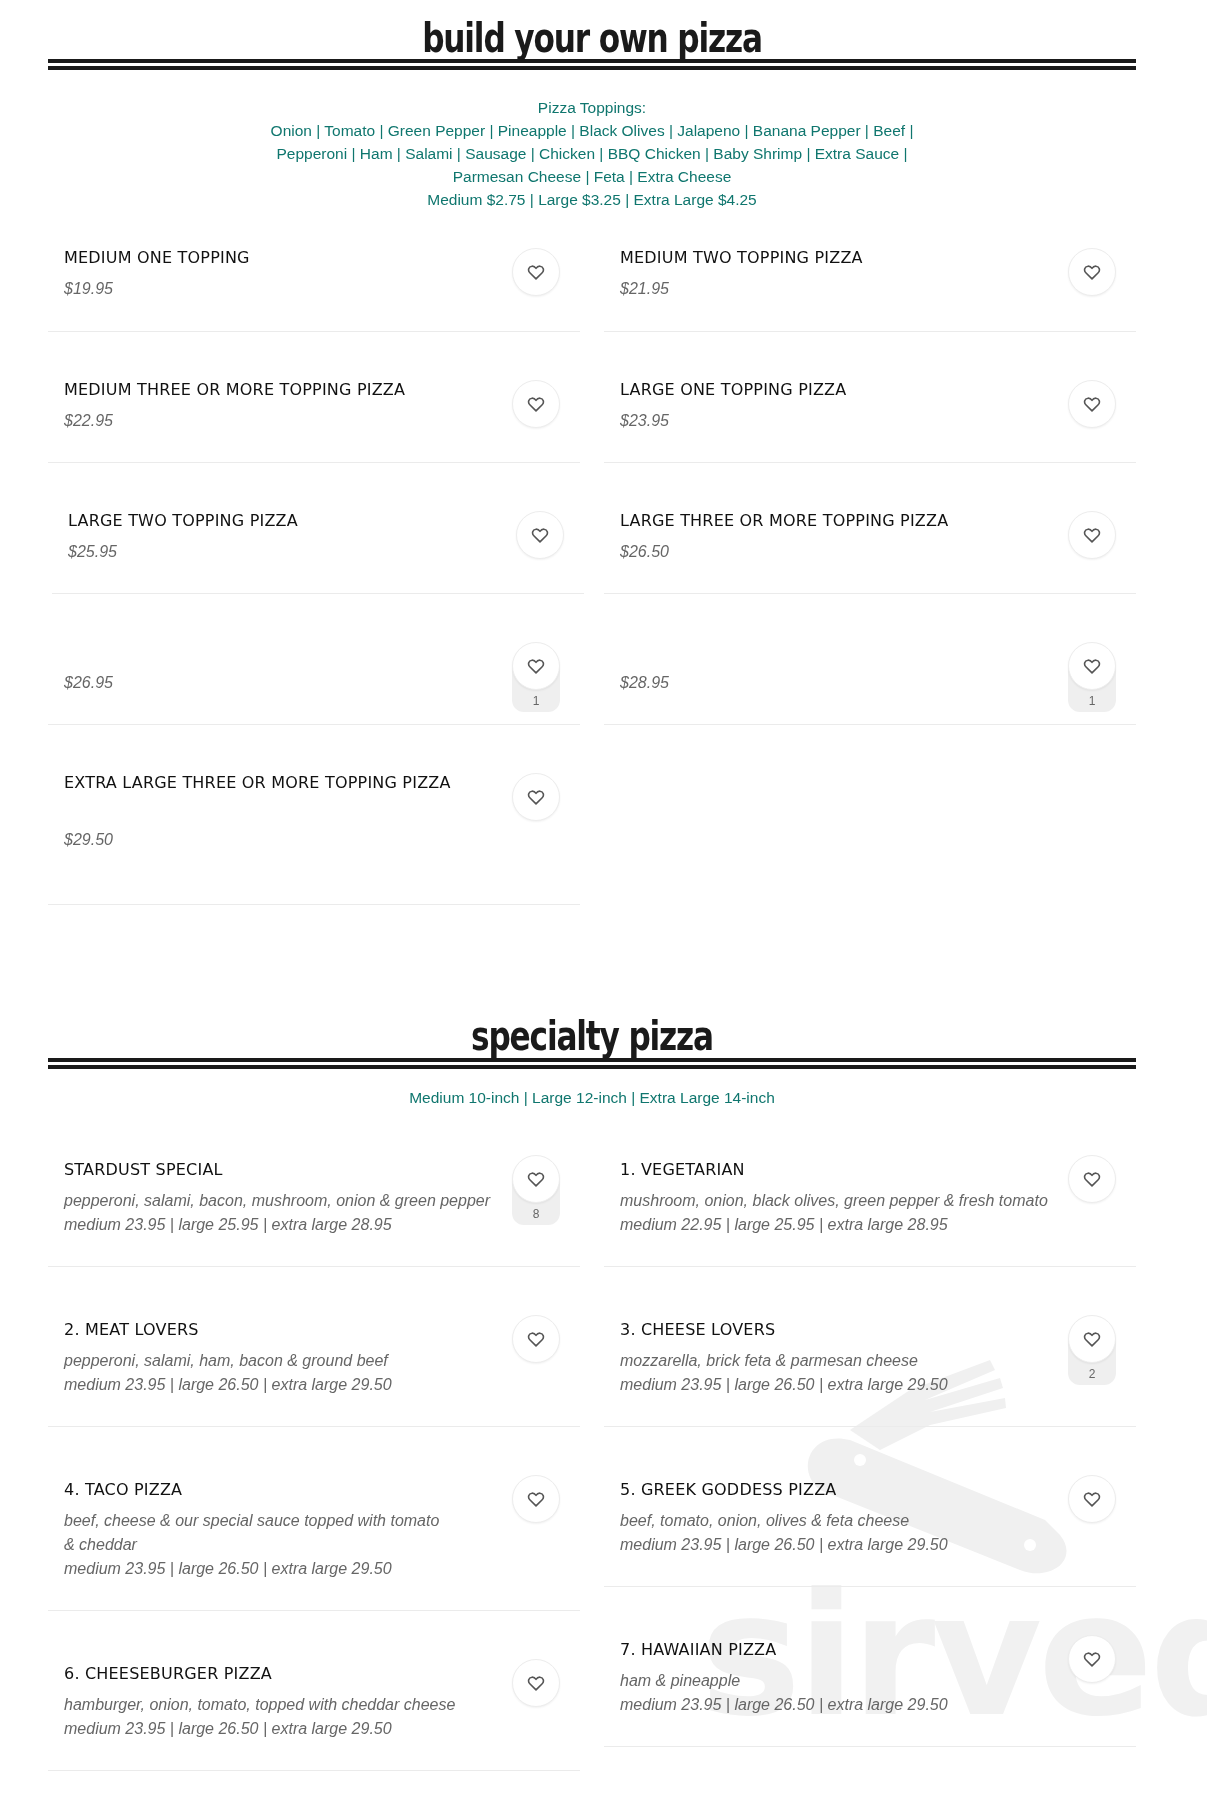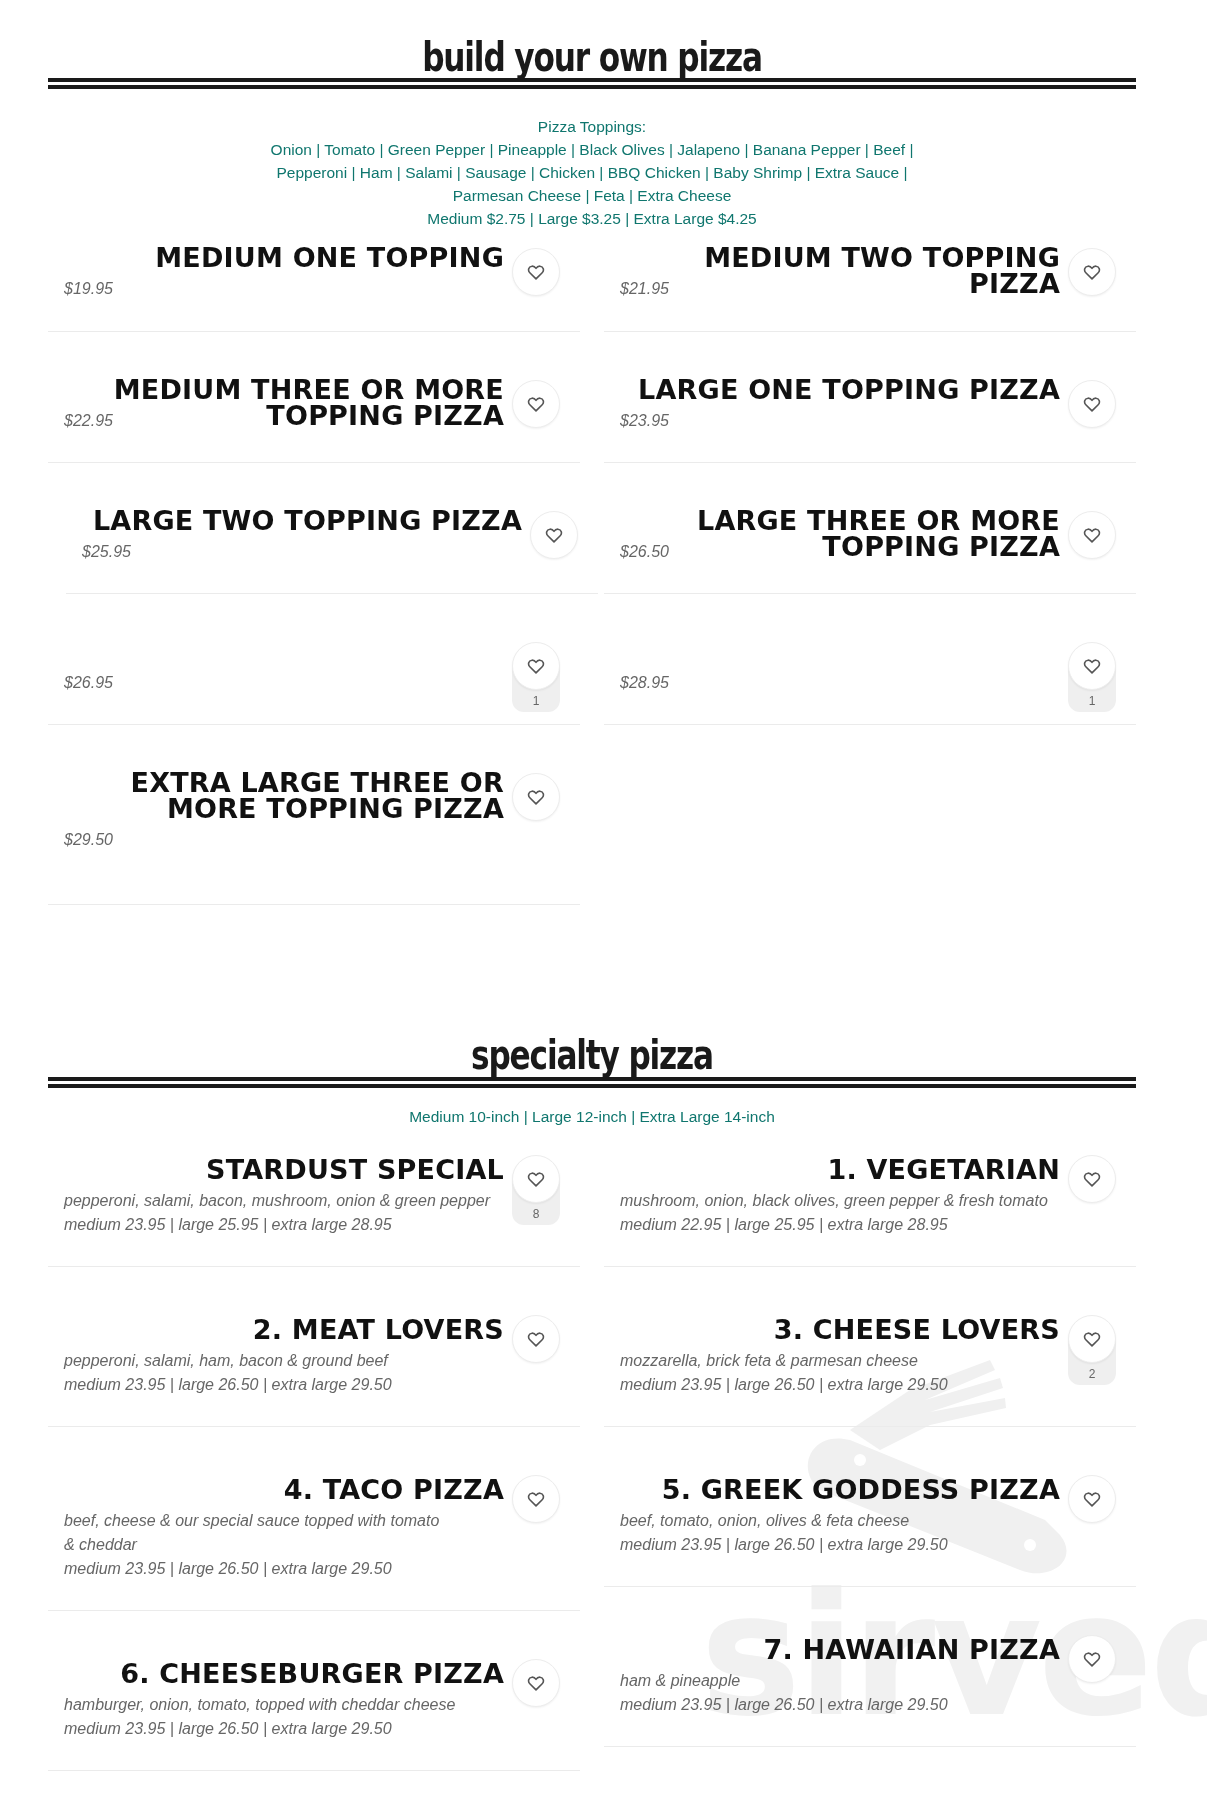--- a/index.html
+++ b/index.html
@@ -1,28 +1,28 @@
 <!DOCTYPE html>
 <html><head>
 <meta charset="utf-8">
 <style>
   html, body { margin:0; padding:0; background:#ffffff; }
   body { width:1207px; height:1807px; position:relative; overflow:hidden; font-family:"Liberation Sans", sans-serif; color:#1a1a1a; }
   .watermark { position:absolute; pointer-events:none; }
   .wm-text { left:700px; top:1570px; font-family:"DejaVu Sans", sans-serif; font-weight:bold; font-size:170px; color:#f1f1f1; letter-spacing:-4px; line-height:1; }
   .wm-utensil { left:790px; top:1320px; }
   .section { position:absolute; left:48px; width:1088px; }
-  .section-head { position:relative; height:64px;margin-top:19px; }
+  .section-head { position:relative; height:64px; }
   .section-title { position:absolute; left:0; right:0; text-align:center; font-family:"DejaVu Sans", sans-serif; font-weight:bold; font-size:40px; letter-spacing:-1.5px; transform:scaleX(0.78); transform-origin:center; color:#1a1a1a; line-height:1; z-index:2; }
   .rule { position:absolute; left:0; right:0; height:11px; border-top:4px solid #1a1a1a; border-bottom:4px solid #1a1a1a; box-sizing:border-box; }
   .rule::after { content:""; }
   .intro { text-align:center; font-size:15.5px; line-height:23px; color:#0f766e; font-family:"Liberation Sans", sans-serif; }
   .grid { position:relative; }
   .card { position:absolute; width:532px; box-sizing:border-box; border-bottom:1px solid #ebebeb; }
-  .card-title { position:absolute; left:16px; width:440px; font-family:"DejaVu Sans", sans-serif; font-weight:bold; font-size:27px; letter-spacing:0.2px; line-height:26px; color:#111;text-align:right; }
+  .card-title { position:absolute; left:16px; width:440px; font-family:"DejaVu Sans", sans-serif; font-weight:normal; font-size:16px; letter-spacing:0.2px; line-height:26px; color:#111; }
   .card-line { position:absolute; left:16px; width:440px; font-style:italic; font-size:16px; color:#666; line-height:24px; }
   .fav { position:absolute; right:20px; width:48px; }
   .fav-btn { width:48px; height:48px; border-radius:50%; background:#fff; border:1px solid #ededed; box-shadow:0 1px 2px rgba(0,0,0,0.06); display:flex; align-items:center; justify-content:center; position:relative; z-index:2; box-sizing:border-box; cursor:pointer; }
   .fav-count-wrap { position:absolute; top:24px; left:0; width:48px; height:46px; background:#efefef; border-radius:0 0 12px 12px; z-index:1; }
   .fav-count { position:absolute; bottom:4px; left:0; right:0; text-align:center; font-size:12px; color:#666; }
 </style>
 </head>
 <body>
 
 <div class="watermark wm-utensil">
@@ -92,21 +92,21 @@
     <div class="card-line" style="top:77px;">$23.95</div>
     <div class="fav" style="top:48px;">
         <div class="fav-btn">
           <svg width="18" height="16" viewBox="0 0 24 22">
             <path d="M12 20.5 L3.5 12 C0.5 9 1.5 3.5 6.5 3 C9 2.8 11 4.5 12 6 C13 4.5 15 2.8 17.5 3 C22.5 3.5 23.5 9 20.5 12 Z" fill="none" stroke="#555" stroke-width="2.2" stroke-linejoin="round"></path>
           </svg>
         </div>
       </div>
   </div>
 
-  <div class="card" style="left:18px; top:263px; height:131px;">
+  <div class="card" style="left:4px; top:263px; height:131px;">
     <div class="card-title" style="top:45px;">LARGE TWO TOPPING PIZZA</div>
     <div class="card-line" style="top:77px;">$25.95</div>
     <div class="fav" style="top:48px;">
         <div class="fav-btn">
           <svg width="18" height="16" viewBox="0 0 24 22">
             <path d="M12 20.5 L3.5 12 C0.5 9 1.5 3.5 6.5 3 C9 2.8 11 4.5 12 6 C13 4.5 15 2.8 17.5 3 C22.5 3.5 23.5 9 20.5 12 Z" fill="none" stroke="#555" stroke-width="2.2" stroke-linejoin="round"></path>
           </svg>
         </div>
       </div>
   </div>

